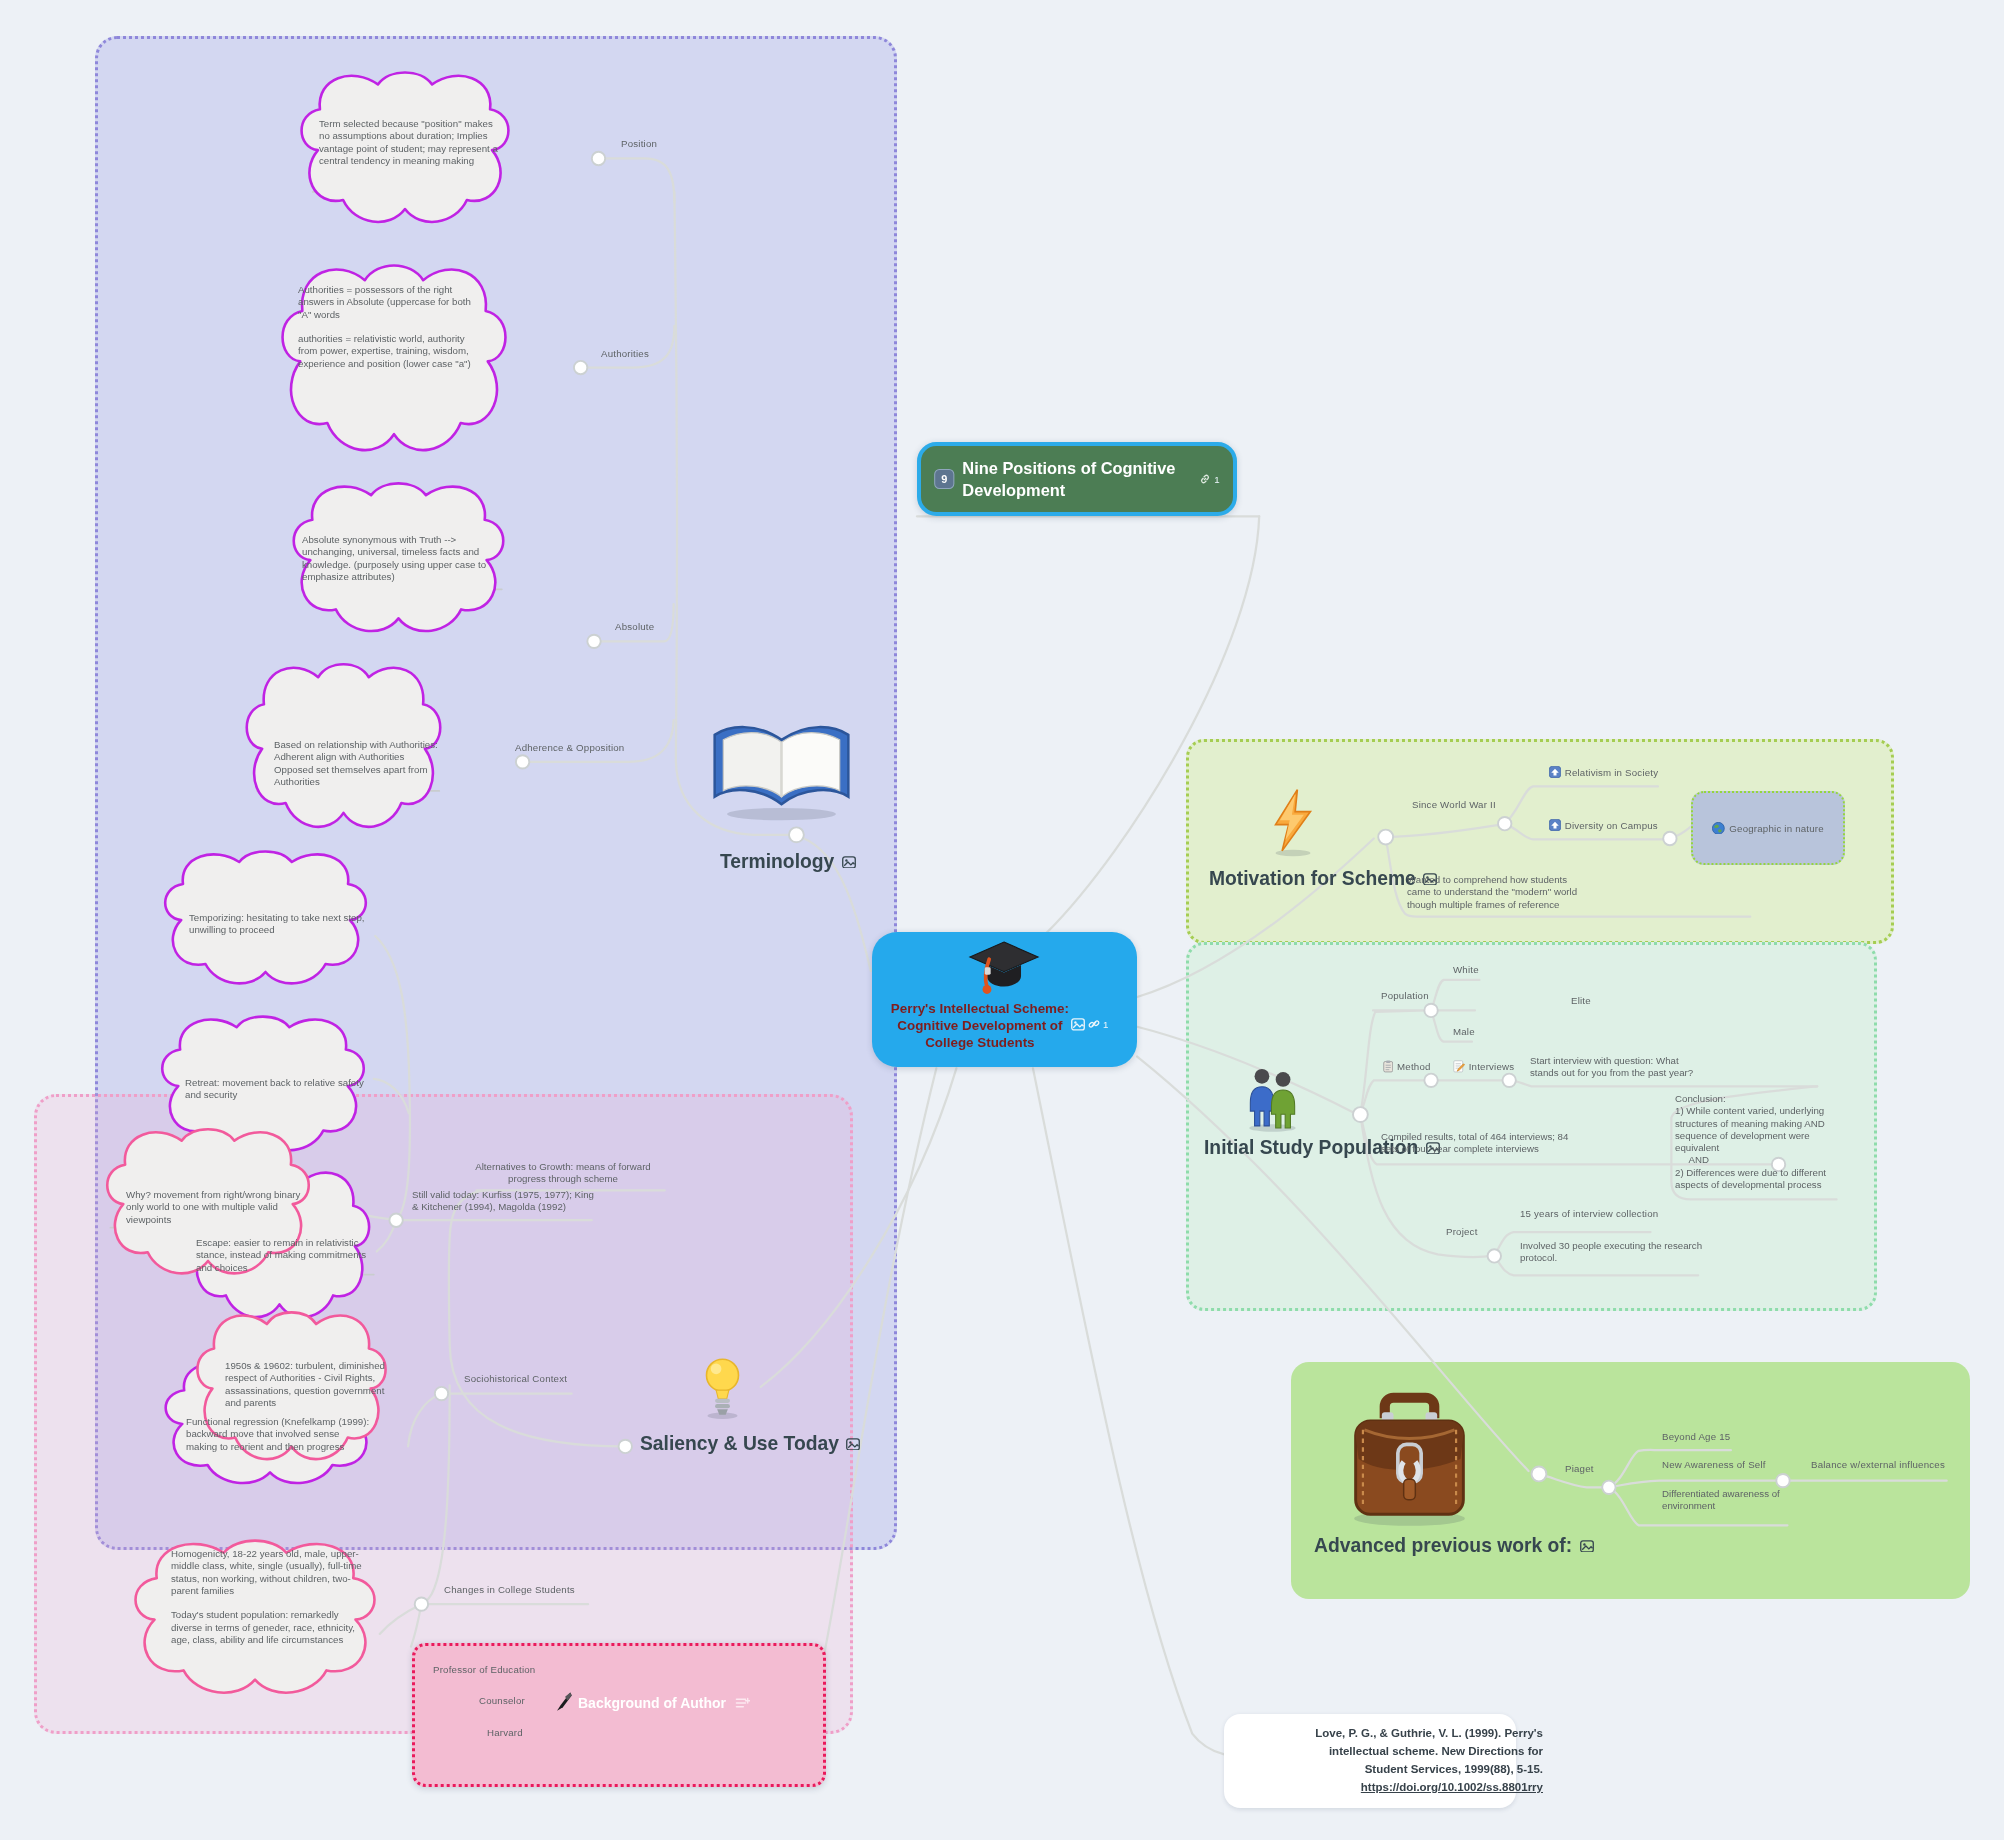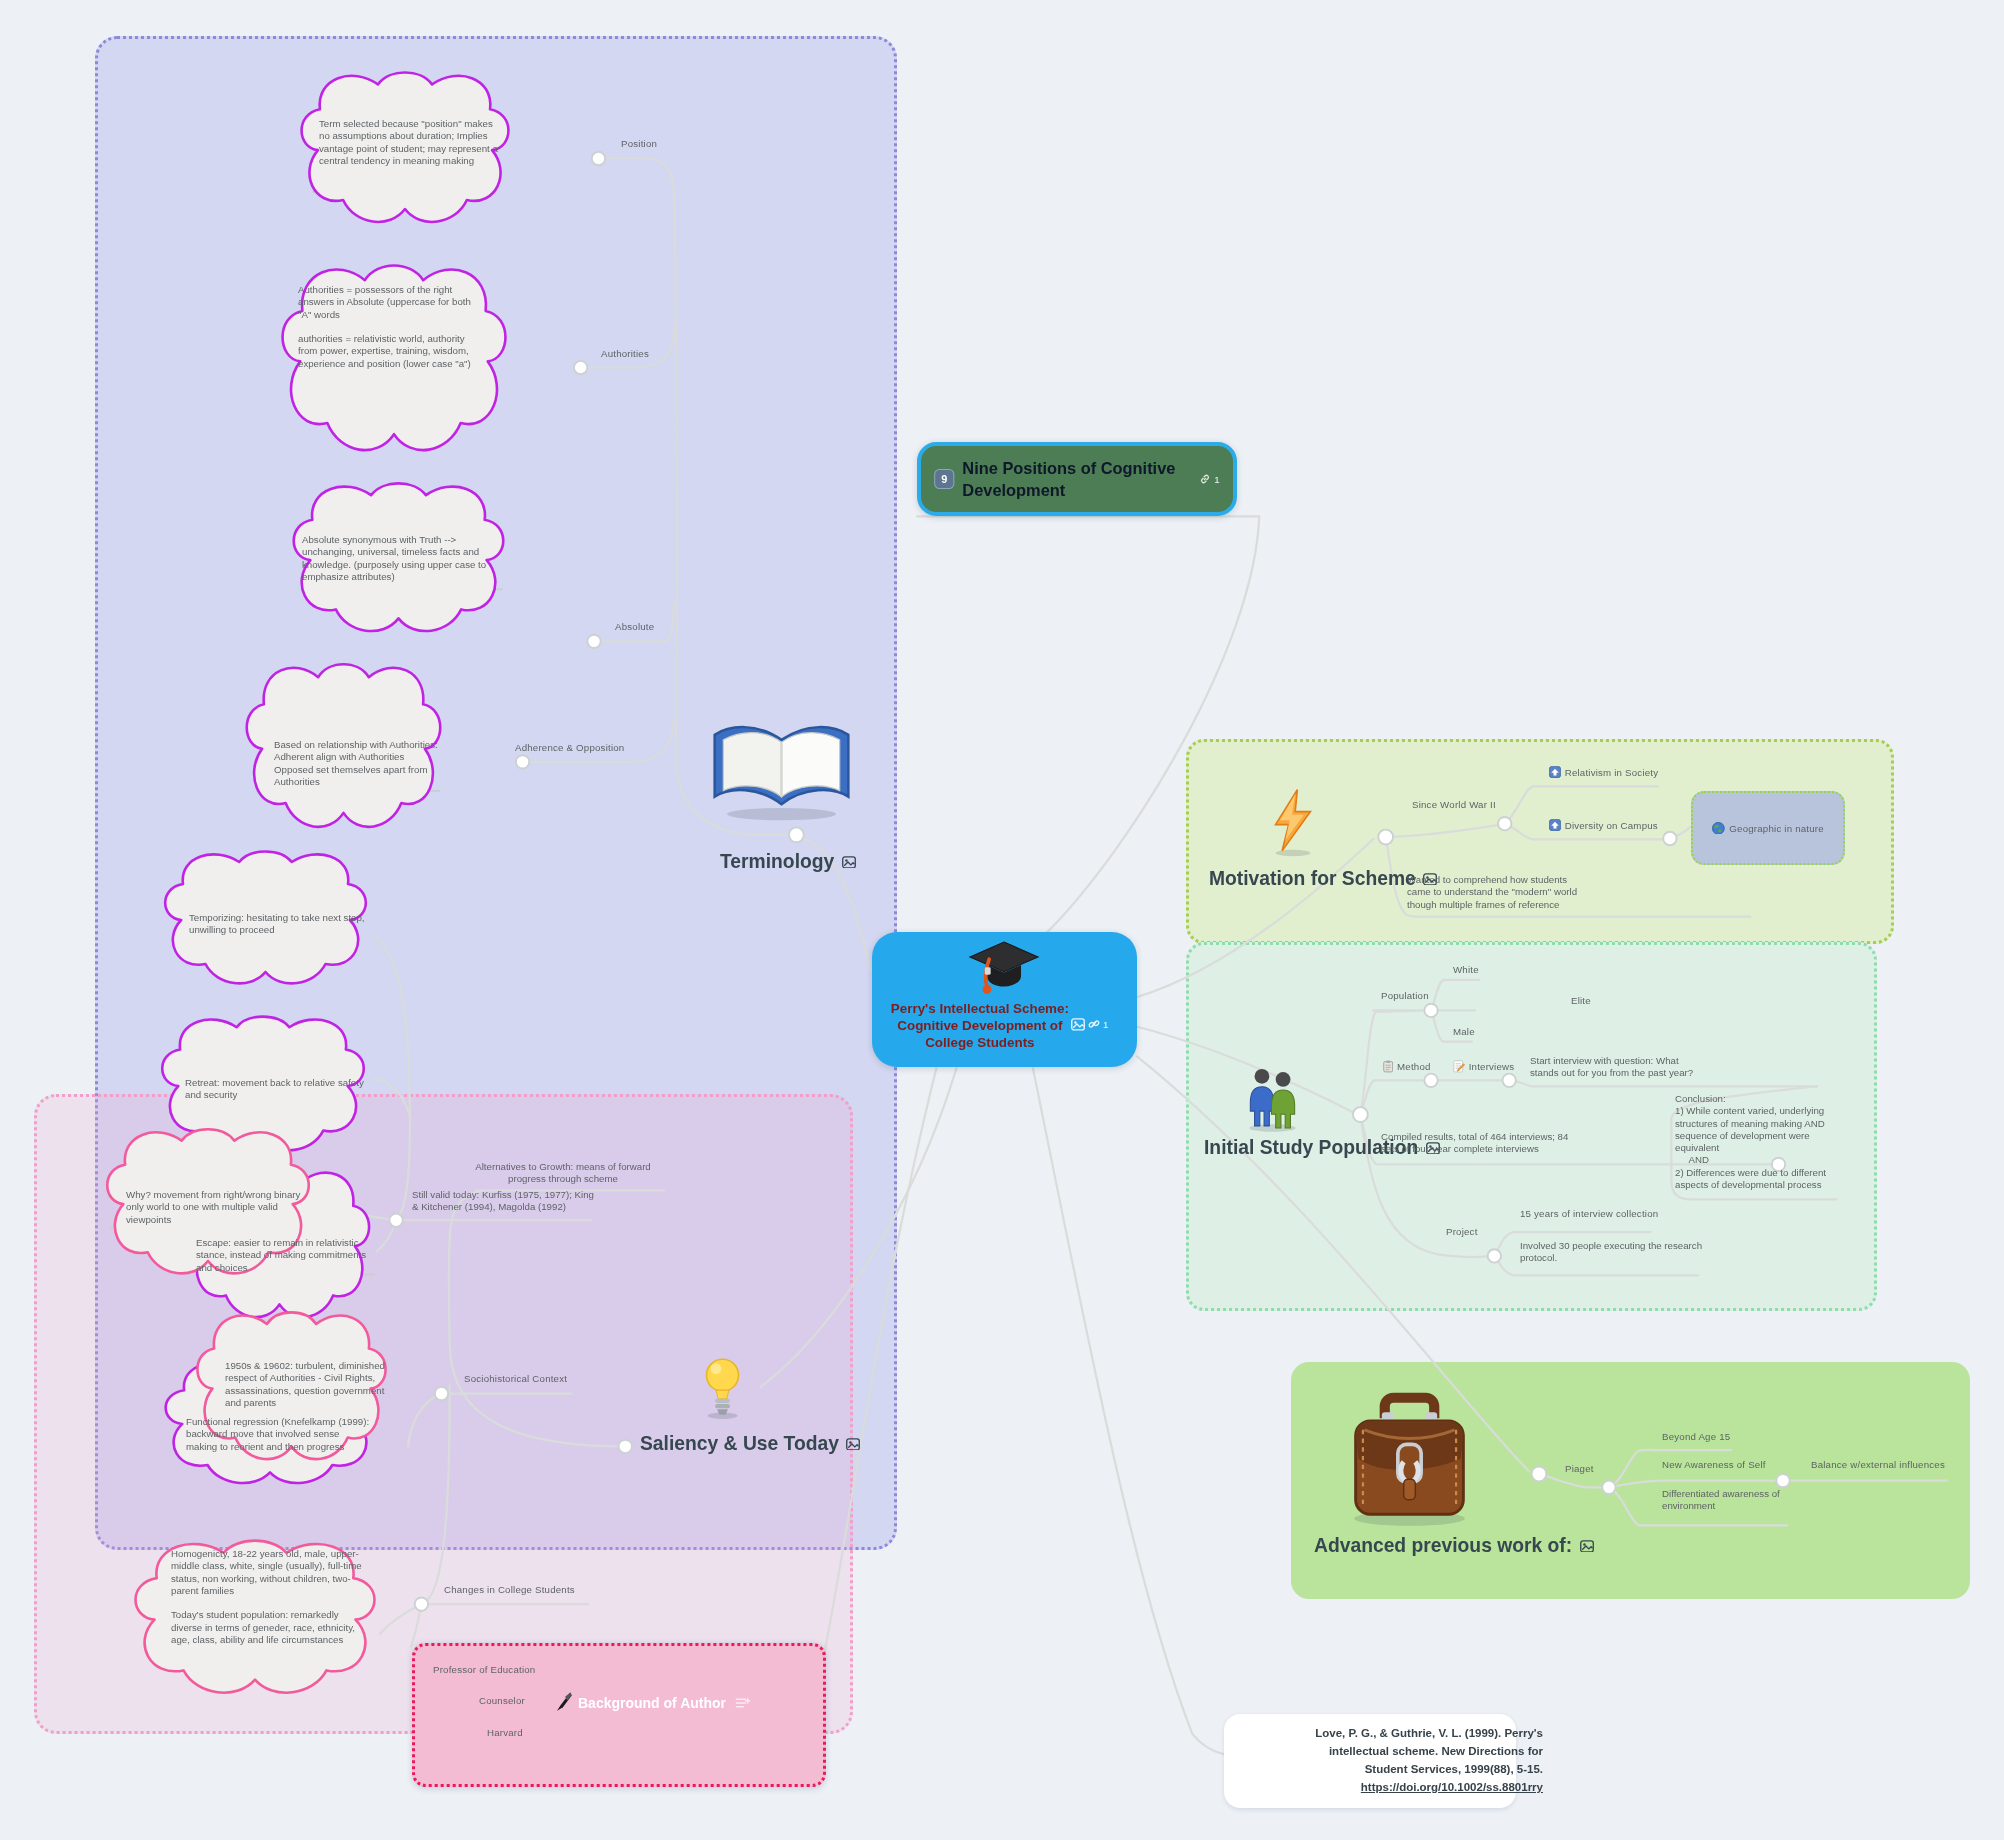--- a/index.html
+++ b/index.html
@@ -12,21 +12,21 @@
   .grp-motivation{background:#e2efce;border:3px dotted #a5cd52;border-radius:18px;}
   .grp-initial{background:#def0e6;border:3px dotted #8edcab;border-radius:18px;}
   .grp-advanced{background:#bae49c;border-radius:18px;}
   .cloud-shape{position:absolute;}
   .cloud-shape svg{display:block;width:100%;height:100%;}
   .note{position:absolute;font-size:9.7px;line-height:12.3px;color:#5e6366;white-space:pre-line;}
   .lbl{position:absolute;font-size:9.7px;color:#5e6366;letter-spacing:0.2px;white-space:nowrap;}
   .main-lbl{position:absolute;font-size:19.3px;font-weight:bold;color:#36474f;white-space:nowrap;display:flex;align-items:center;gap:7.4px;}
   .node-box{position:absolute;box-shadow:0 1.5px 6px rgba(40,60,90,.18);}
   .nine{background:#4c7d54;border:4.5px solid #2cabe9;border-radius:19.3px;display:flex;align-items:center;padding:0 13.4px;gap:7.4px;box-sizing:border-box;}
-  .nine .txt{color:#0f172a;font-weight:bold;font-size:16.4px;line-height:22px;width:246px;}
+  .nine .txt{color:#ffffff;font-weight:bold;font-size:16.4px;line-height:22px;width:246px;}
   .center-node{background:#25a9ec;border-radius:25px;}
   .center-node .txt{position:absolute;left:7.4px;top:68px;width:201px;text-align:center;color:#7f1d1d;font-weight:bold;font-size:13.4px;line-height:17px;}
   .authorbox{background:#f3bcd2;border:3px dotted #e91a5c;border-radius:13.4px;}
   .author-title{position:absolute;font-size:14px;font-weight:bold;color:#fff;white-space:nowrap;}
   .geo-box{background:#b8c4db;border:2.2px dotted #95d53e;border-radius:13px;}
   .cite-box{background:#ffffff;border-radius:16.4px;box-shadow:0 1.5px 4.5px rgba(40,60,90,.12);}
   .cite-text{position:absolute;font-size:11.5px;line-height:18px;font-weight:bold;color:#37424a;}
   .cite-link{text-decoration:underline;color:#37424a;}
   .badge{display:inline-flex;align-items:center;gap:3px;color:#eaf5fb;font-size:9.7px;}
   .ctr{text-align:center;}

